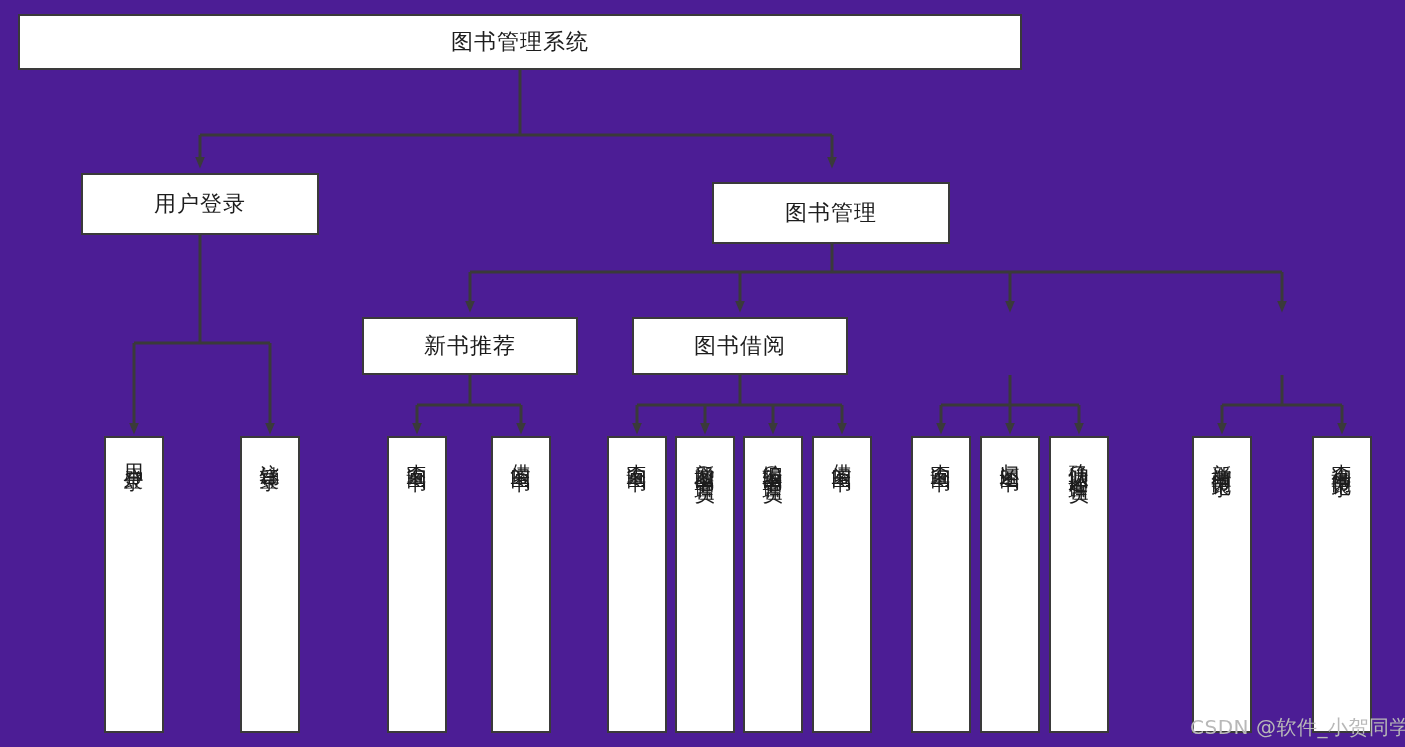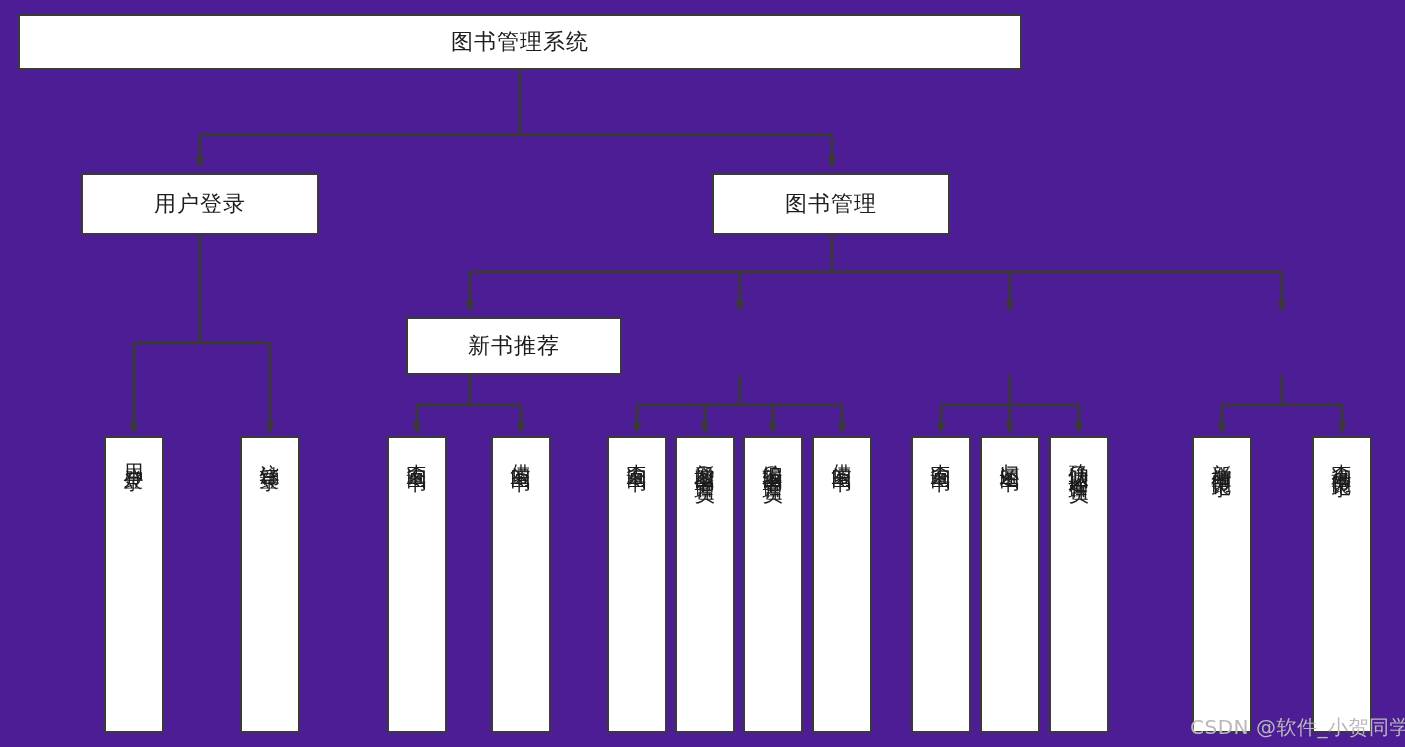--- a/index.html
+++ b/index.html
@@ -128,26 +128,29 @@
     </g>
   </svg>
 
   <div class="node root" style="left:18px; top:14px; width:1004px; height:56px;">
     <span class="node-label">图书管理系统</span>
   </div>
 
   <div class="node level2" style="left:81px; top:173px; width:238px; height:62px;">
     <span class="node-label">用户登录</span>
   </div>
-  <div class="node level2" style="left:712px; top:173px; width:238px; height:62px;">
+  <div class="node level2" style="left:712px; top:182px; width:238px; height:62px;">
     <span class="node-label">图书管理</span>
   </div>
 
-  <div class="node level3" style="left:362px; top:317px; width:216px; height:58px;margin-left:44px;">
+  <div class="node level3" style="left:362px; top:317px; width:216px; height:58px;">
     <span class="node-label">新书推荐</span>
+  </div>
+  <div class="node level3" style="left:632px; top:317px; width:216px; height:58px;">
+    <span class="node-label">图书借阅</span>
   </div>
 
   <div class="node leaf" style="left:104px; top:436px; width:60px; height:297px;">
     <span class="node-label">用户登录</span>
   </div>
   <div class="node leaf" style="left:240px; top:436px; width:60px; height:297px;">
     <span class="node-label">注销登录</span>
   </div>
 
   <div class="node leaf" style="left:387px; top:436px; width:60px; height:297px;">

